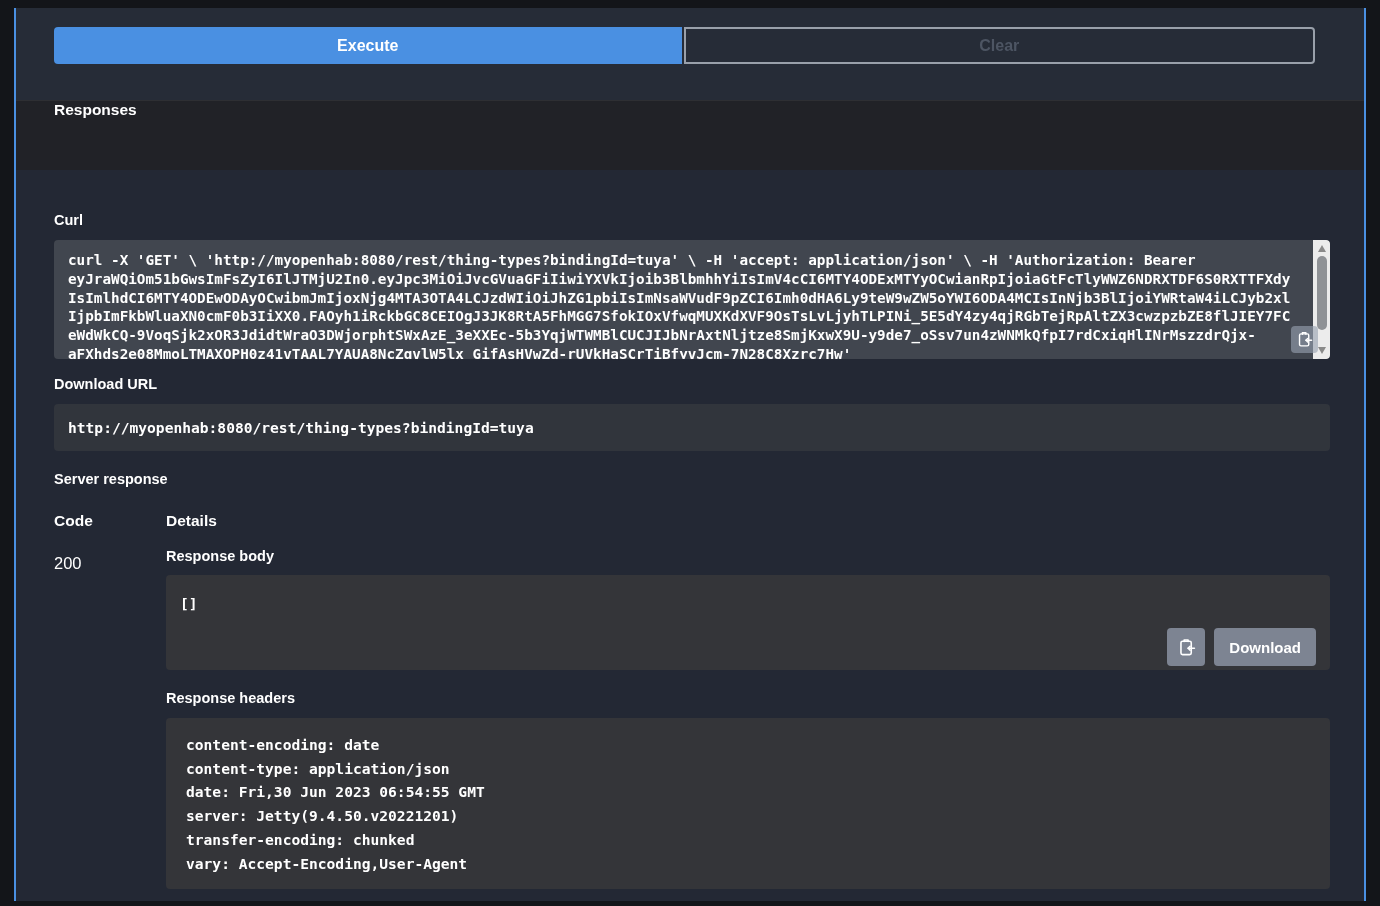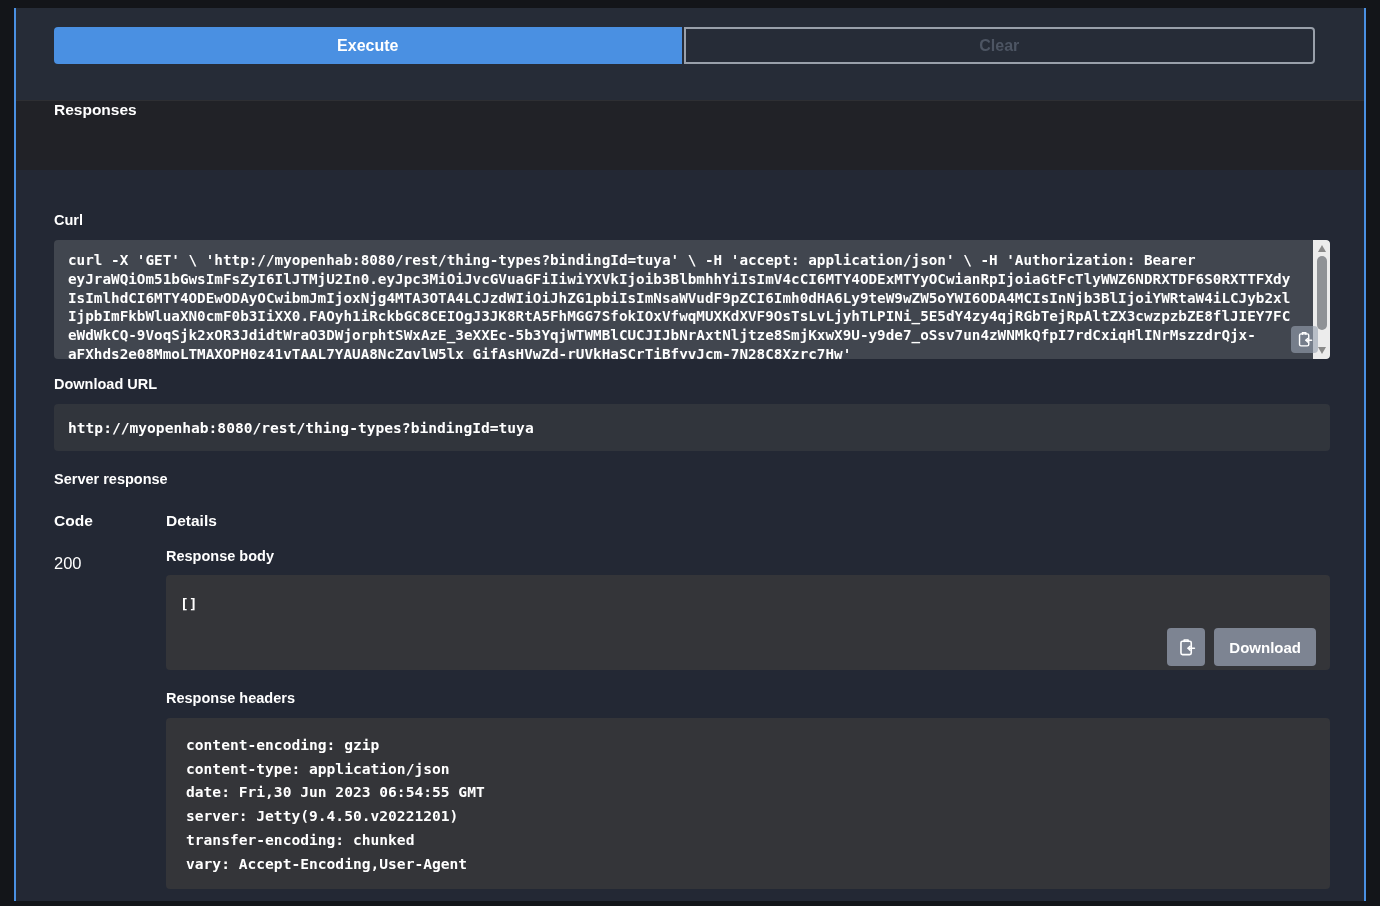--- a/index.html
+++ b/index.html
@@ -152,21 +152,21 @@
                 </svg>
               </span>
             </button>
             <button class="download-btn">Download</button>
           </div>
         </div>
 
         <div class="section-label resp-headers-label">Response headers</div>
         <div class="resp-headers-block">
           <div>
-              <div class="header-line">content-encoding: gzip</div>
+              <div class="header-line">content-encoding: date</div>
               <div class="header-line">content-type: application/json</div>
               <div class="header-line">date: Fri,30 Jun 2023 06:54:55 GMT</div>
               <div class="header-line">server: Jetty(9.4.50.v20221201)</div>
               <div class="header-line">transfer-encoding: chunked</div>
               <div class="header-line">vary: Accept-Encoding,User-Agent</div>
             </div>
         </div>
 
       </div>
     </div>

